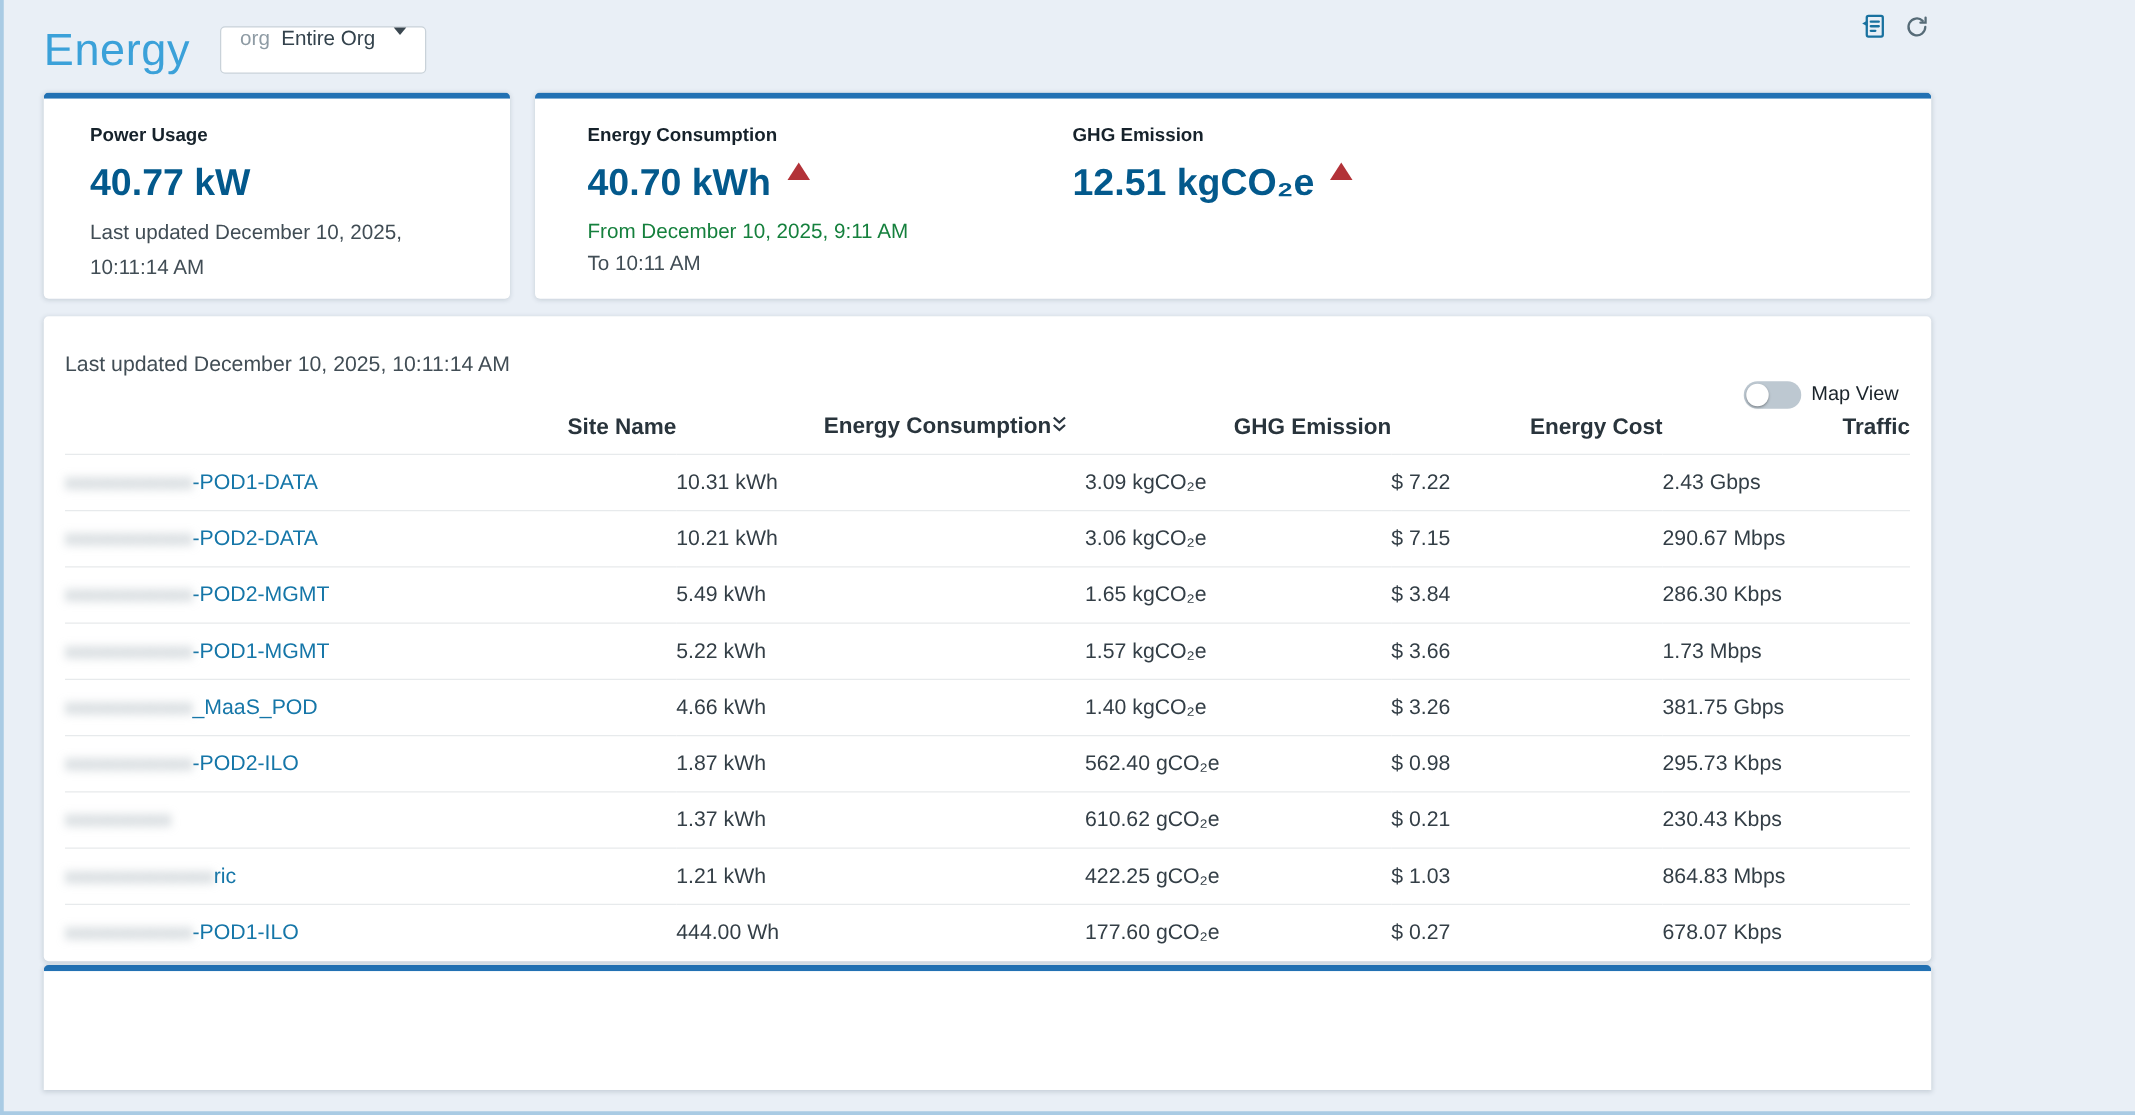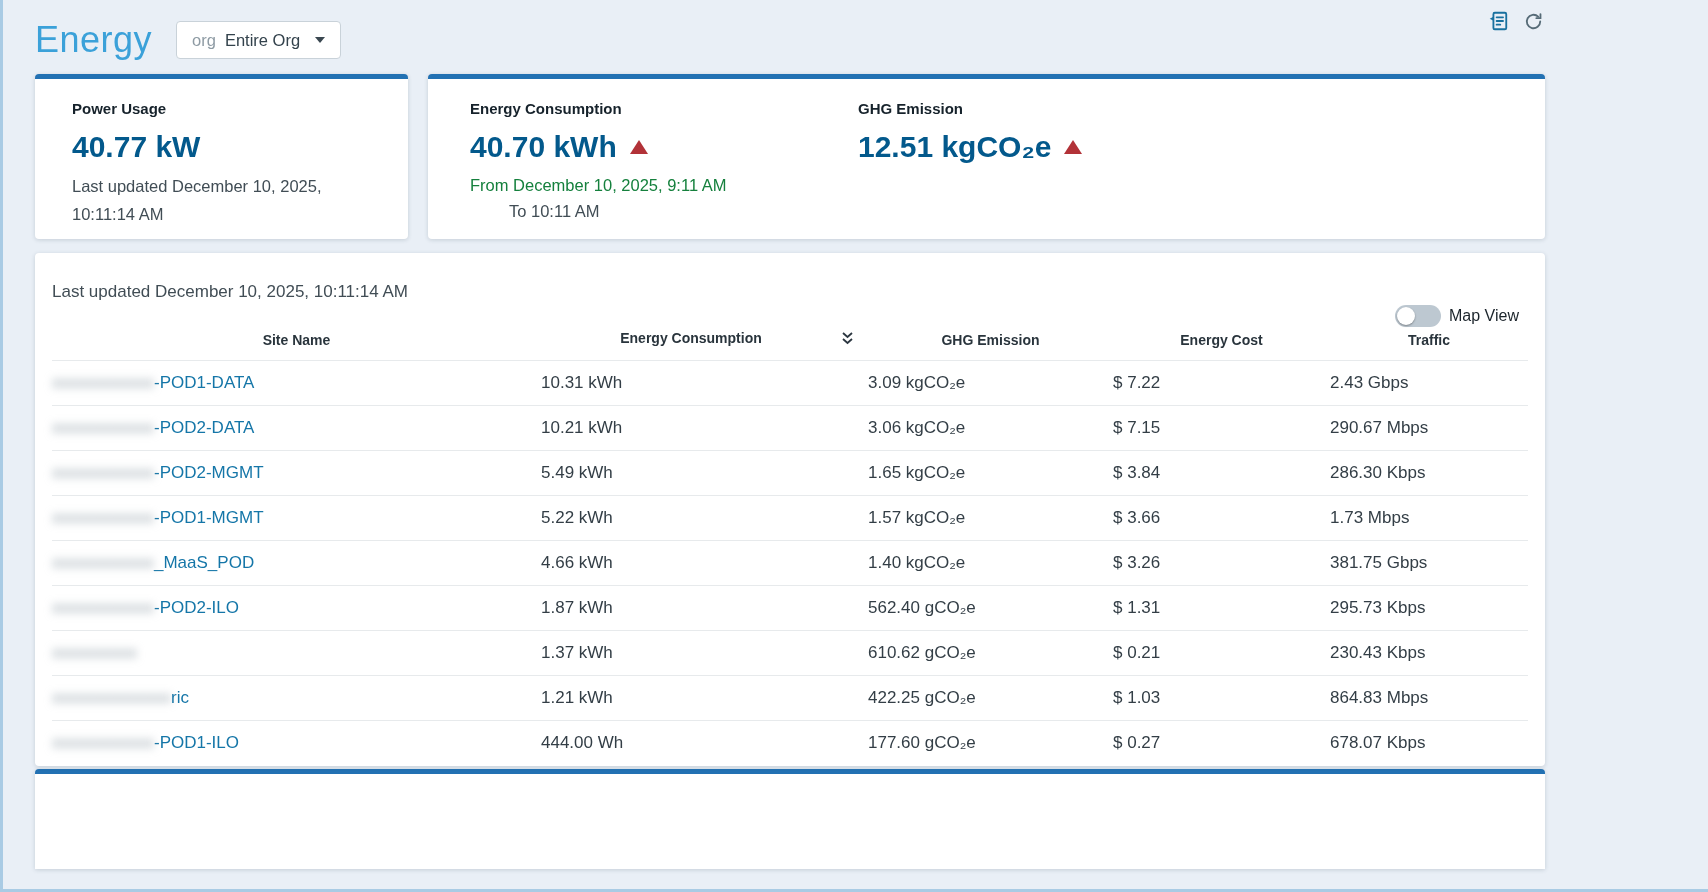--- a/index.html
+++ b/index.html
@@ -14,21 +14,21 @@
     position: absolute; inset: 0; pointer-events: none; z-index: 60;
     border-left: 3px solid #a9cbe4; border-bottom: 3px solid #a9cbe4;
   }
   .content { width: 1510px; margin-left: 35px; position: relative; }
 
   
   .topbar { position: relative; height: 72px; display: flex; align-items: center; gap: 24px; padding-top: 8px; }
   .page-title { font-size: 36px; font-weight: 400; color: #3ba1d9; letter-spacing: 0.5px; }
   .org-dropdown {
     height: 38px; background: #fff; border: 1px solid #c9d2d9; border-radius: 4px;
-    display: flex; align-items: center; gap: 9px; padding: 0 15px; cursor: pointer; font-size: 16.5px;
+    display: flex; align-items: flex-start; gap: 9px; padding: 0 15px; cursor: pointer; font-size: 16.5px;
   }
   .org-key { color: #8e9ba4; }
   .org-val { color: #33424c; }
   .caret-down {
     width: 0; height: 0; margin-left: 6px;
     border-left: 5px solid transparent; border-right: 5px solid transparent;
     border-top: 6px solid #3a4750;
   }
   .top-icons { position: absolute; right: 2px; top: 10px; display: flex; gap: 15px; align-items: center; }
   .top-icons span { display: inline-flex; cursor: pointer; }
@@ -38,46 +38,46 @@
   .card {
     background: #fff; border-radius: 4px;
     box-shadow: 0 1px 4px rgba(40, 60, 80, 0.18);
   }
   .accent-top { border-top: 5px solid #2271b3; }
   .power-card { width: 373px; height: 165px; padding: 21px 24px 0 37px; }
   .metrics-card { flex: 1; height: 165px; display: flex; padding: 21px 0 0 42px; }
   .metric-block-ec { width: 388px; }
   .metric-block-ghg { width: 386px; }
   .metric-title { font-size: 15px; font-weight: 700; color: #16222b; }
-  .metric-value-row { display: flex; align-items: center; gap: 13px; margin-top: 13px; }
+  .metric-value-row { display: flex; gap: 13px; margin-top: 13px; }
   .metric-value { font-size: 30px; font-weight: 700; color: #03598c; }
   .tri-up {
     width: 0; height: 0;
     border-left: 9px solid transparent; border-right: 9px solid transparent;
     border-bottom: 14px solid #b23238;
   }
   .metric-sub { font-size: 16.5px; color: #414d55; margin-top: 9px; line-height: 1.68; }
   .metric-sub2 { font-size: 16.5px; color: #15803d; margin-top: 8px; line-height: 1.6; }
-  .metric-sub3 { font-size: 16.5px; color: #414d55; line-height: 1.6; margin-left: 39px; }
+  .metric-sub3 { font-size: 16.5px; color: #414d55; line-height: 1.6; }
 
   
   .table-card { margin-top: 14px; padding: 22px 17px 0 17px; position: relative; }
   .table-title { font-size: 20px; font-weight: 700; color: #101820; }
   .table-sub { font-size: 17px; color: #414d55; margin-top: 7px; }
   .map-toggle-wrap { position: absolute; top: 52px; right: 26px; display: flex; align-items: center; gap: 8px; }
   .toggle { width: 46px; height: 22px; border-radius: 12px; background: #bdc8d1; position: relative; cursor: pointer; }
   .toggle .knob {
     position: absolute; left: 2px; top: 2px; width: 18px; height: 18px; border-radius: 50%;
     background: #fff; box-shadow: 0 1px 2px rgba(0,0,0,0.35);
   }
   .map-label { font-size: 16px; color: #1b242b; }
 
   table { width: 1476px; border-collapse: collapse; margin-top: 16px; table-layout: fixed; }
   th {
-    font-size: 14px; font-weight: 700; color: #29343c; text-align: center;
+    font-size: 18px; font-weight: 700; color: #29343c; text-align: right;
     padding: 12px 0 11px 0; cursor: pointer;
   }
   th .sort-icon { float: right; margin-right: 14px; margin-top: 1px; }
   td { font-size: 17px; color: #333e46; height: 45px; border-top: 1px solid #e7eaec; padding: 0; }
   .site-link { text-decoration: none; cursor: pointer; }
   .blur { color: #93a1aa; filter: blur(4px); }
   .suffix { color: #1576a8; }
 
   
   .footer-card { margin-top: 3px; height: 100px; border-radius: 4px 4px 0 0; }
@@ -232,21 +232,21 @@
         <td>$ 3.26</td>
         <td>381.75 Gbps</td>
       </tr>
 
       <tr>
         <td>
           <a class="site-link" href="#"><span class="blur">xxxxxxxxxxxx</span><span class="suffix">-POD2-ILO</span></a>
         </td>
         <td>1.87 kWh</td>
         <td>562.40 gCO₂e</td>
-        <td>$ 1.31</td>
+        <td>$ 0.98</td>
         <td>295.73 Kbps</td>
       </tr>
 
       <tr>
         <td>
           <a class="site-link" href="#"><span class="blur">xxxxxxxxxx</span><span class="suffix"></span></a>
         </td>
         <td>1.37 kWh</td>
         <td>610.62 gCO₂e</td>
         <td>$ 0.21</td>

